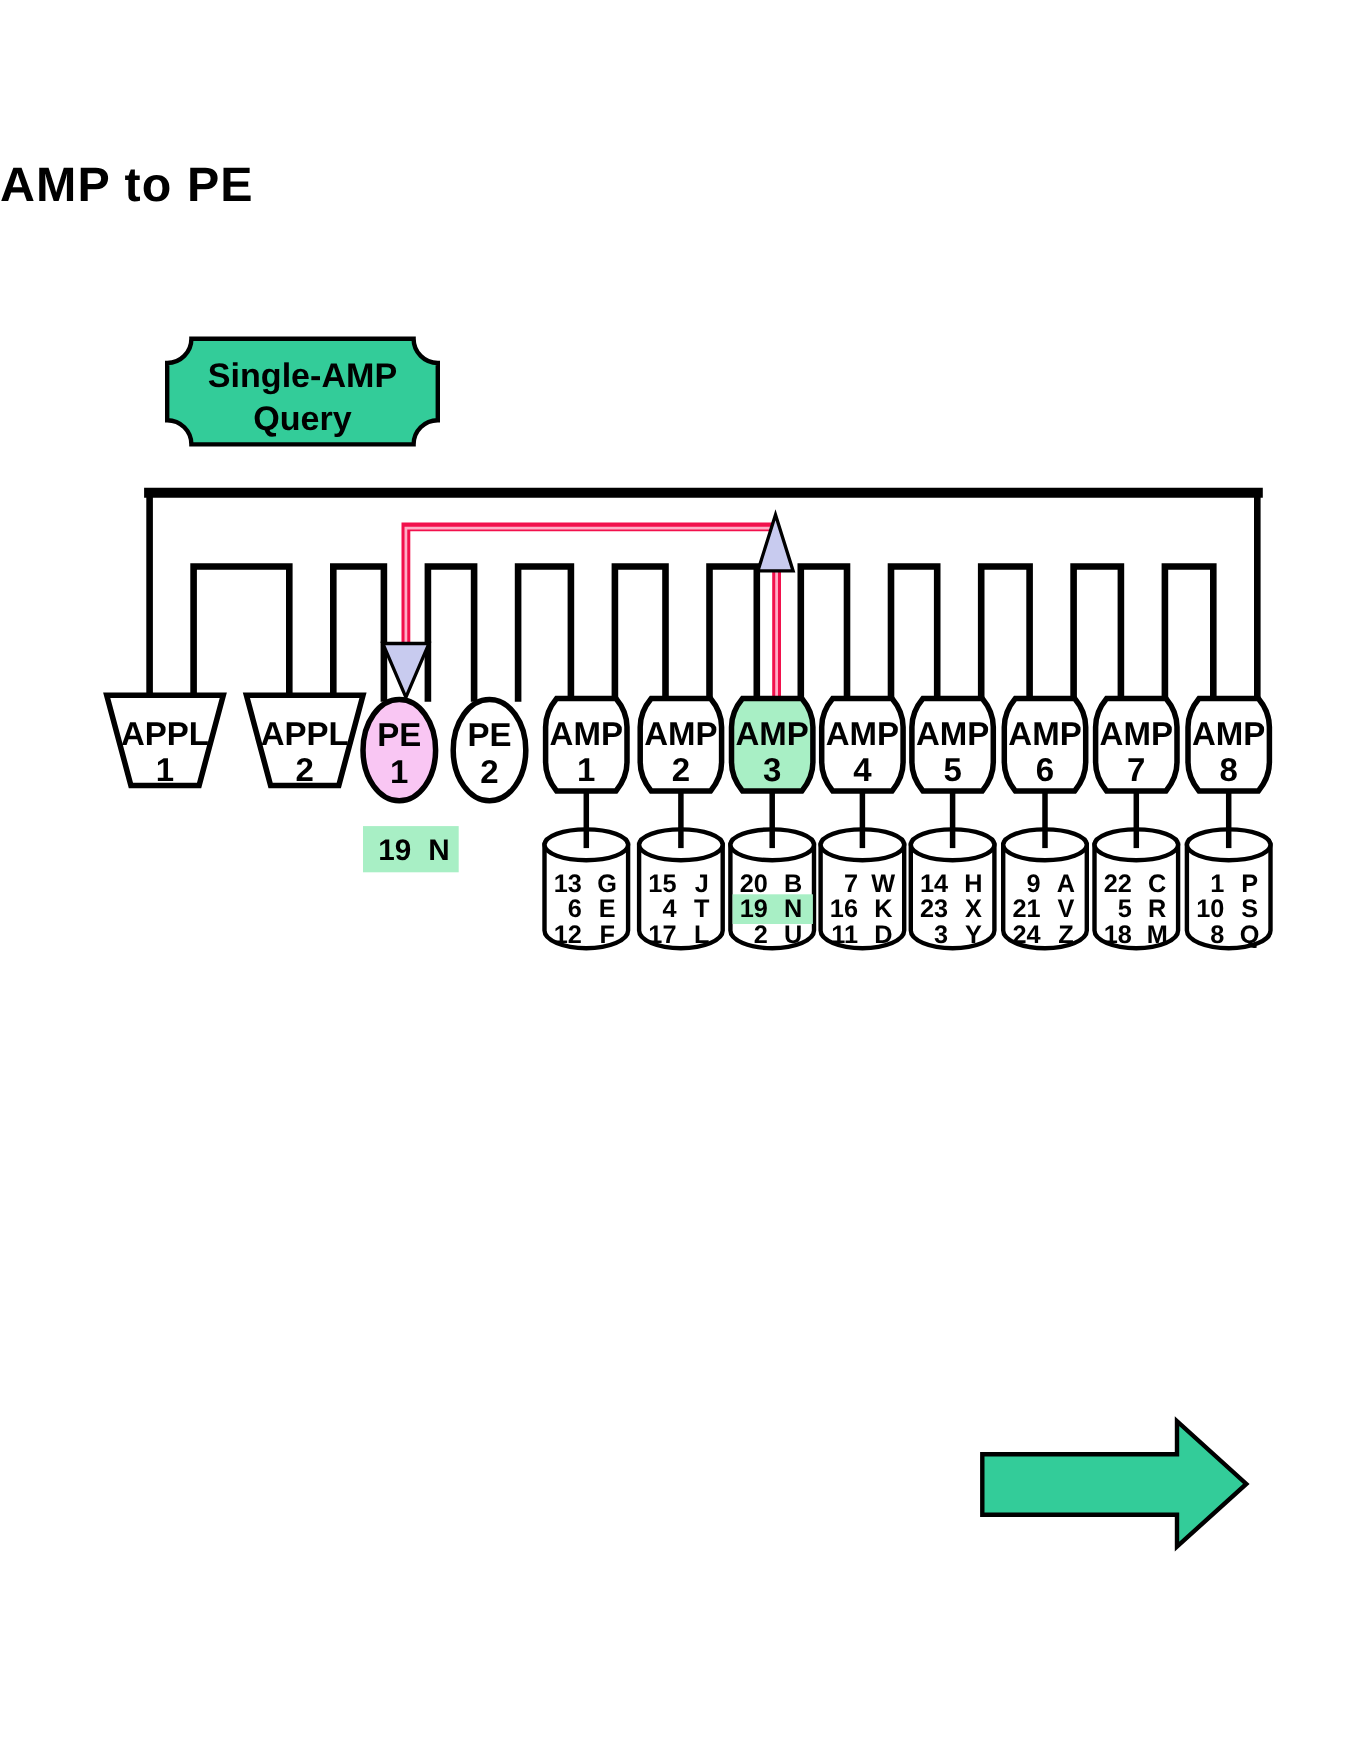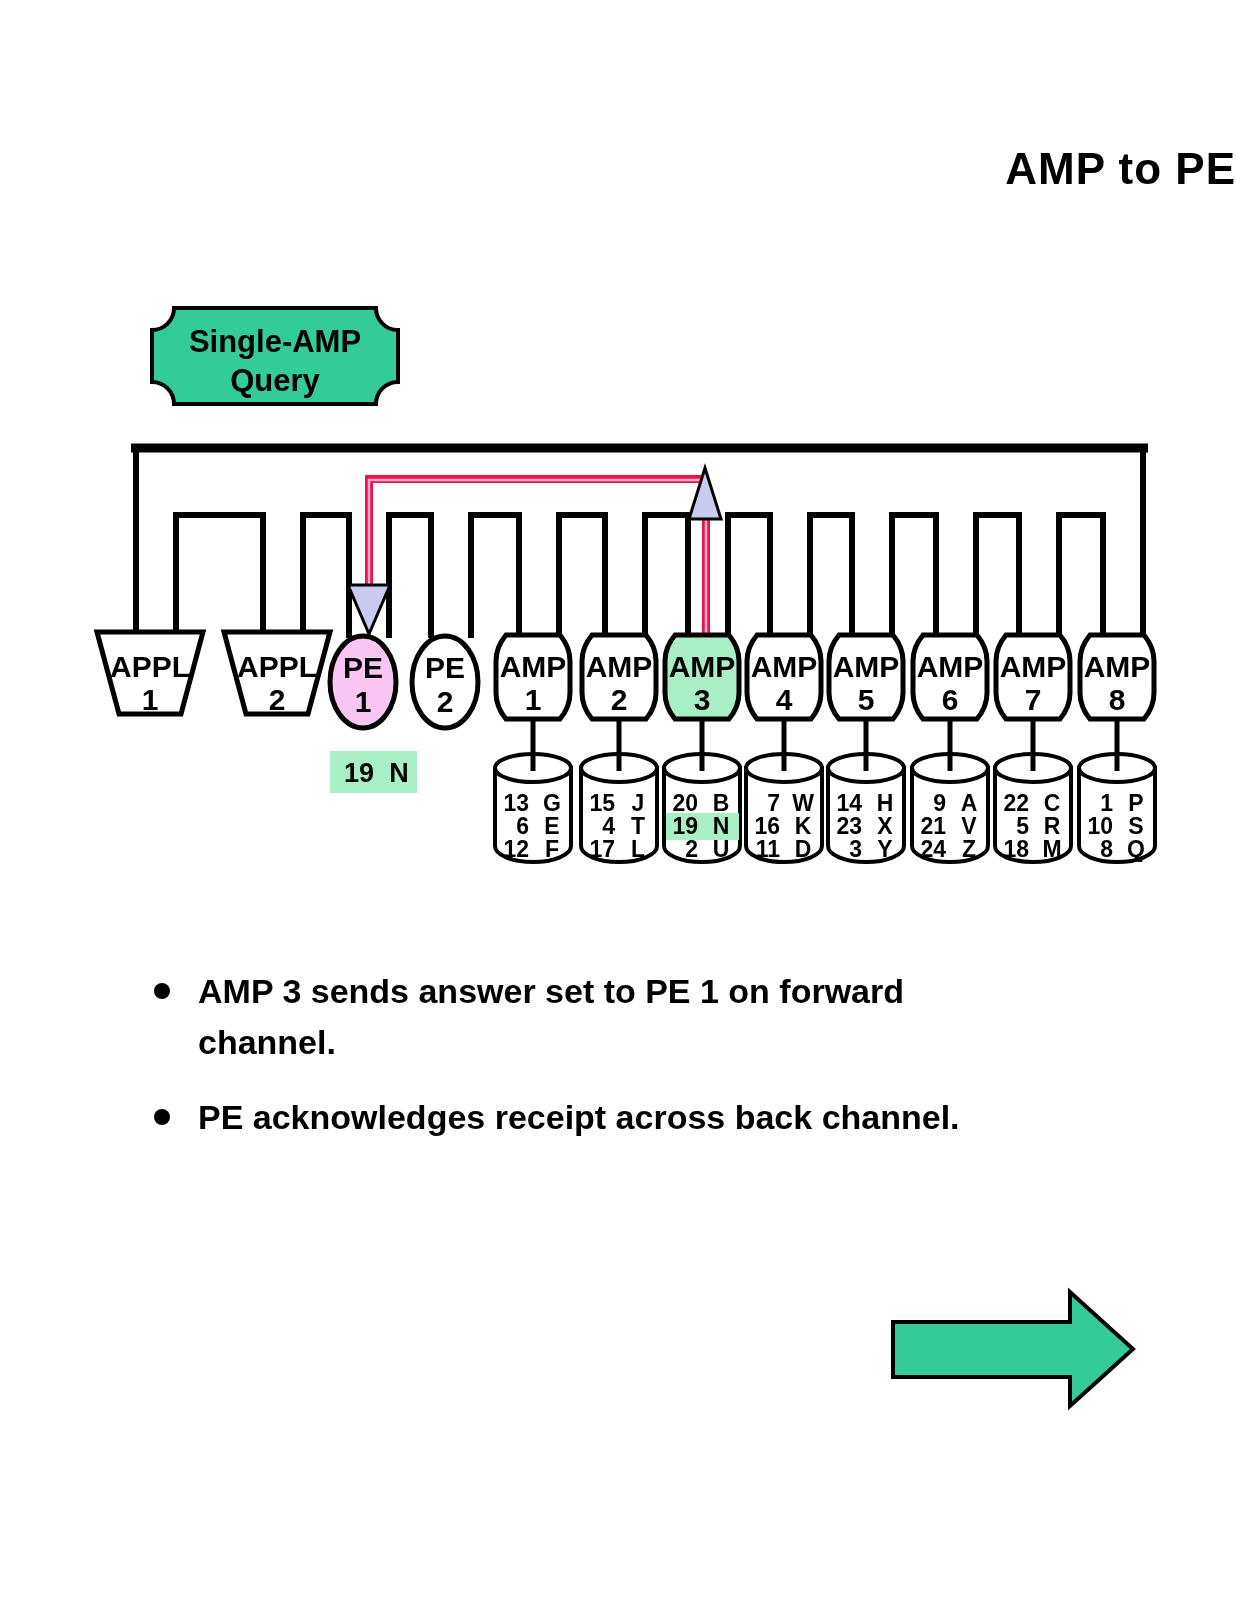--- a/index.html
+++ b/index.html
@@ -1,18 +1,18 @@
 <!DOCTYPE html>
 <html style="--c-green: #33CC99; --c-pale_green: #A8EFC5; --c-pink: #F9C6F3; --c-lavender: #C8CBEF; --c-red: #F2104C; --c-red_light: #FFAEC6;"><head>
 <meta charset="utf-8">
 <style>
   html,body{margin:0;padding:0;background:#fff;}
   .page{position:relative;width:1236px;height:1600px;background:#fff;overflow:hidden;
         font-family:"Liberation Sans",sans-serif;color:#000;}
-  .page-title{position:absolute;top:144px;left:0;width:100%;text-align:right;
+  .page-title{position:absolute;top:144px;left:0;width:100%;text-align:left;
         font-size:44px;font-weight:bold;margin:0;letter-spacing:1px;}
   .diagram-svg{position:absolute;left:0;top:0;}
   .diagram-svg text{font-family:"Liberation Sans",sans-serif;font-weight:bold;fill:#000;}
   .t30{font-size:30px;}
   .t23{font-size:23px;}
   .t27{font-size:27px;}
   .t31{font-size:31px;}
   .shape{fill:#fff;stroke:#000;stroke-width:5;}
   .cyl{fill:#fff;stroke:#000;stroke-width:4;}
   .bus{fill:none;stroke:#000;stroke-width:6;}
@@ -218,24 +218,14 @@
 
     <g>
       <path class="fill-green" stroke="#000" stroke-width="4" d="M174 308 H376 A22 22 0 0 0 398 330 V382 A22 22 0 0 0 376 404 H174 A22 22 0 0 0 152 382 V330 A22 22 0 0 0 174 308 Z"></path>
       <text x="275" y="352" text-anchor="middle" class="t31">Single-AMP</text>
       <text x="275" y="391" text-anchor="middle" class="t31">Query</text>
     </g>
 
     <polygon class="fill-green" stroke="#000" stroke-width="4" points="893,1322 1070,1322 1070,1292 1133,1349 1070,1406 1070,1377 893,1377"></polygon>
   </svg>
 
-  <div class="bullets">
-    <div class="bullet-item">
-      <span class="dot"></span>
-      <span>AMP 3 sends answer set to PE 1 on forward channel.</span>
-    </div>
-    <div class="bullet-item">
-      <span class="dot"></span>
-      <span>PE acknowledges receipt across back channel.</span>
-    </div>
-  </div>
 
 </div>
 
 </body></html>

